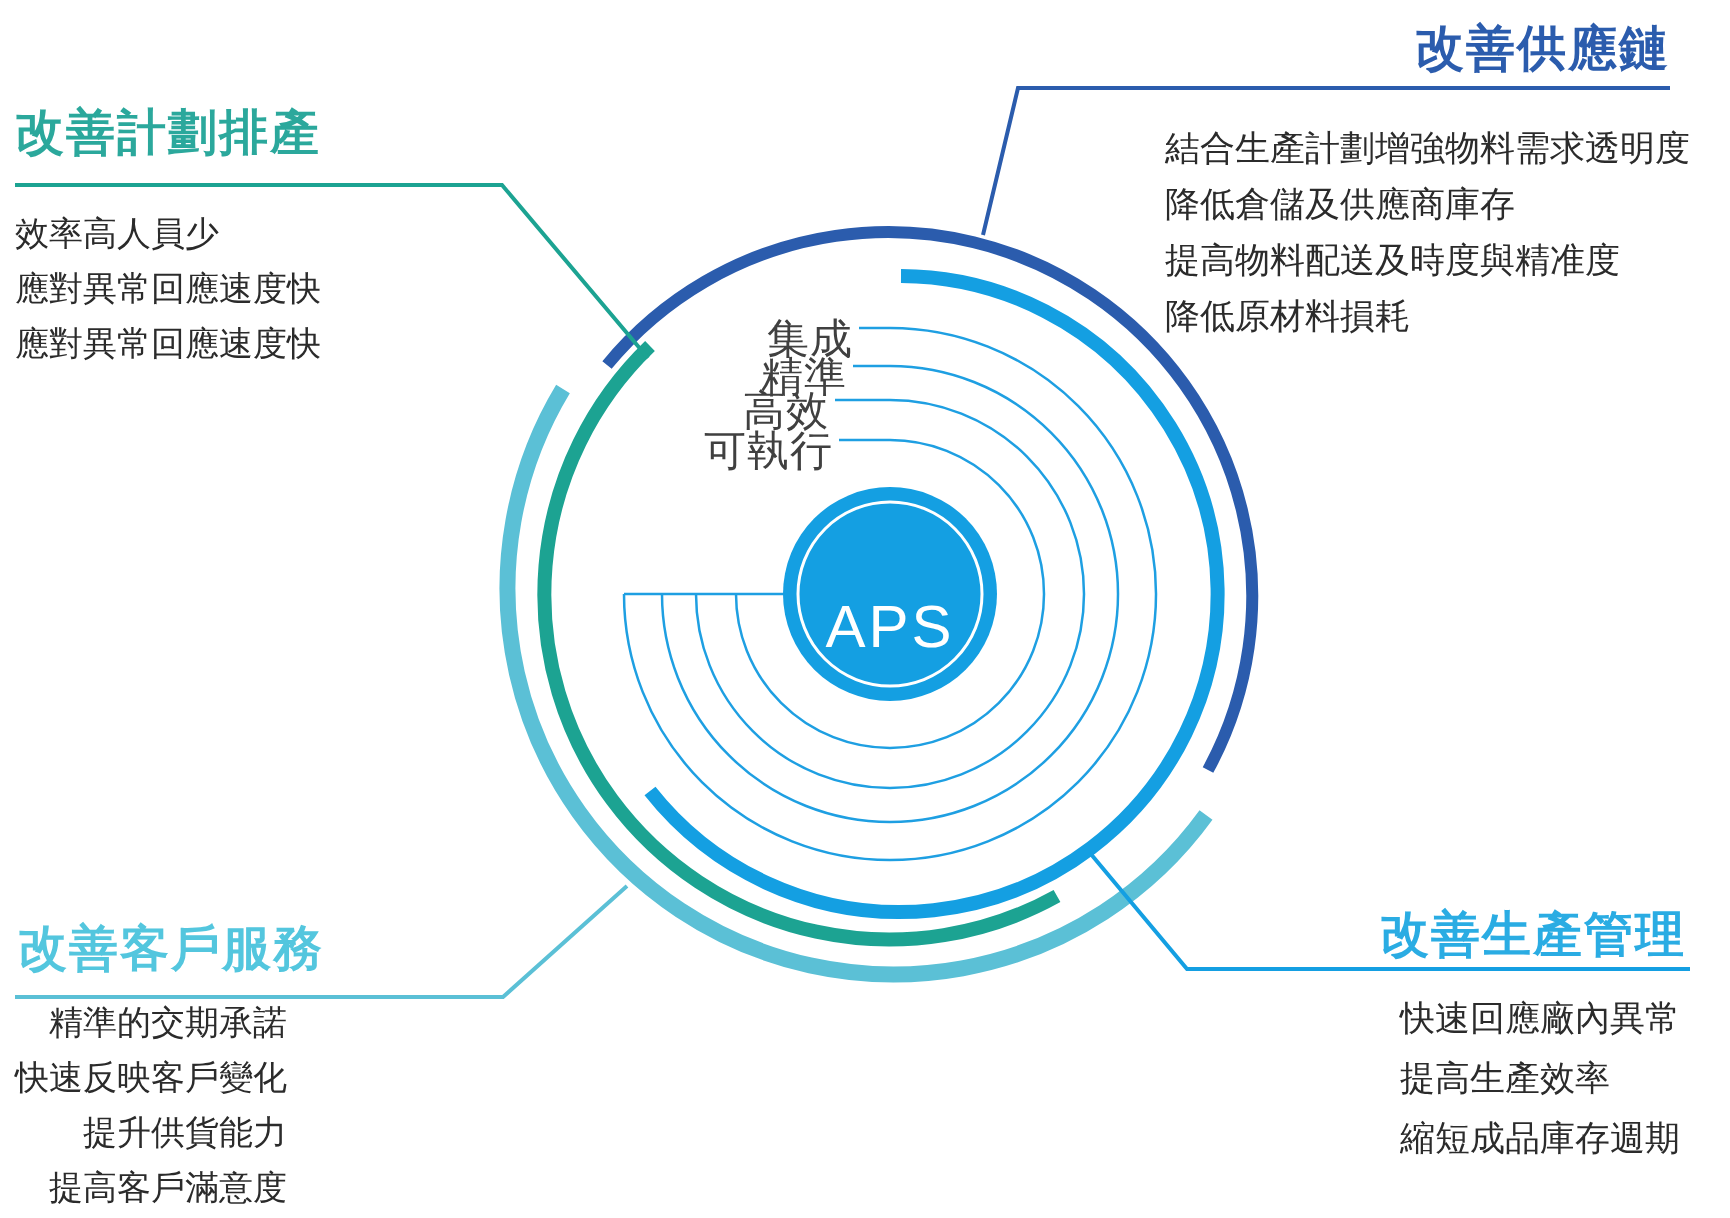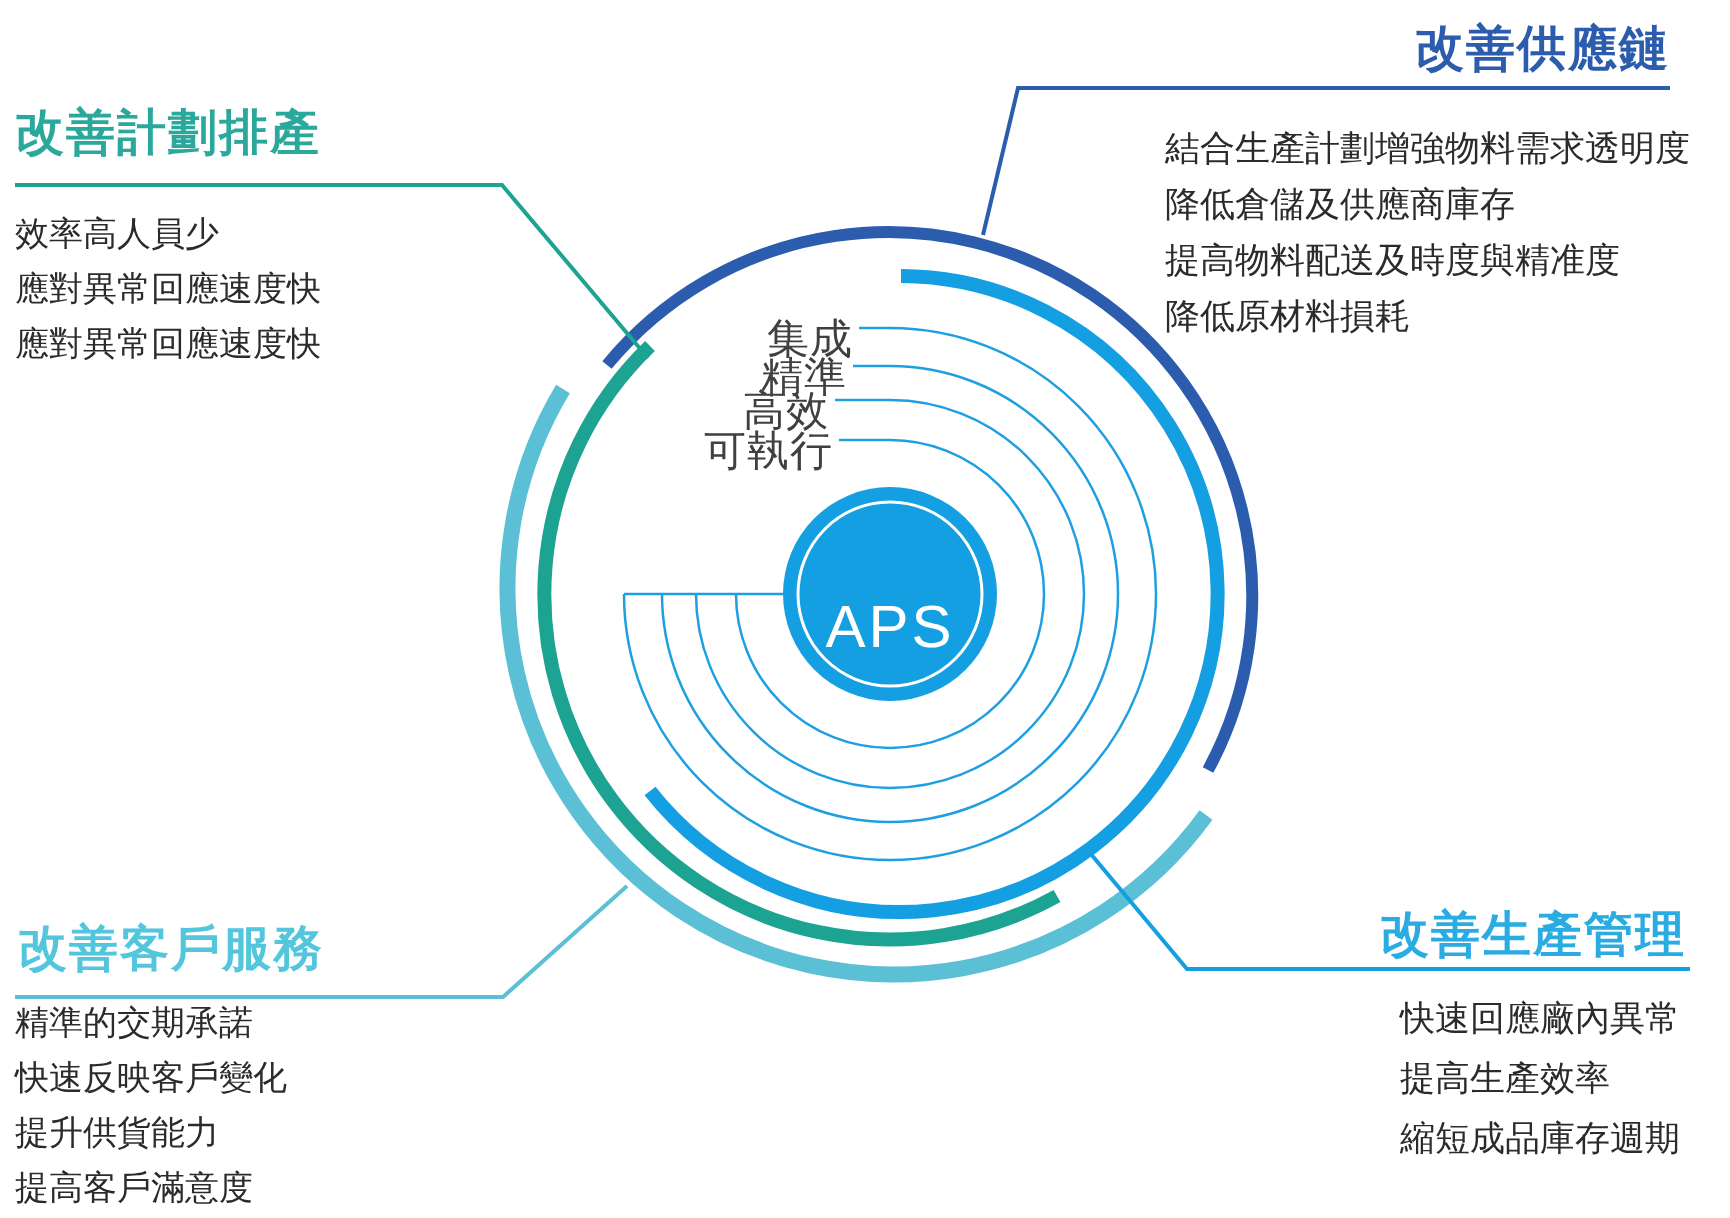--- a/index.html
+++ b/index.html
@@ -13,21 +13,21 @@
   }
   .title.tl{color:var(--teal_text);}
   .title.tr{color:var(--dark_blue);text-align:right;}
   .title.br{color:var(--light_blue_text);text-align:right;}
   .title.bl{color:var(--cyan_text);}
   .items{position:absolute;color:var(--body_text);white-space:nowrap;}
   .items div{display:block;}
   .items.tl{left:15px;top:206px;font-size:34px;line-height:55px;}
   .items.tr{left:1165px;top:100px;font-size:35px;line-height:56px;margin-top:20px;}
   .items.br{left:1400px;top:988px;font-size:35px;line-height:60px;}
-  .items.bl{left:15px;top:995px;font-size:34px;line-height:55px;}
+  .items.bl{left:15px;top:995px;font-size:34px;line-height:55px;text-align:right;}
   .ring-label{
     position:absolute;font-size:42px;color:#404040;letter-spacing:1px;white-space:nowrap;
   }
   #aps-label{
     position:absolute;left:740px;top:563px;width:300px;text-align:center;
     font-size:60px;color:#ffffff;letter-spacing:3px;margin-top:29px;
   }
 </style>
 </head>
 <body>

